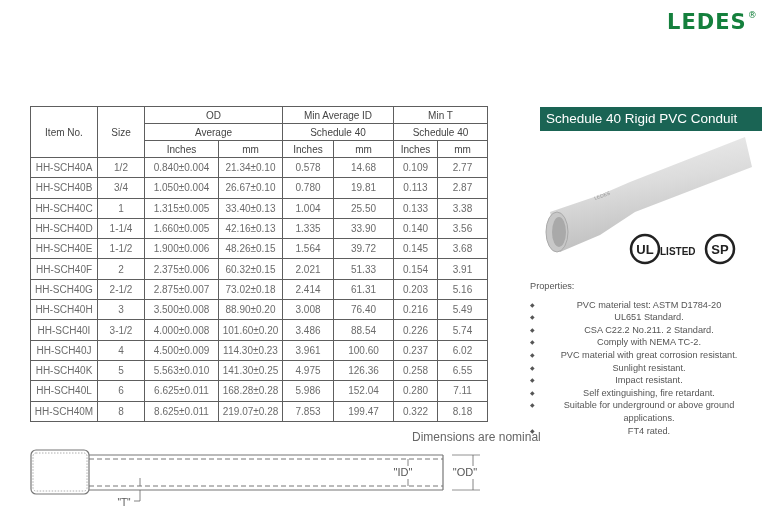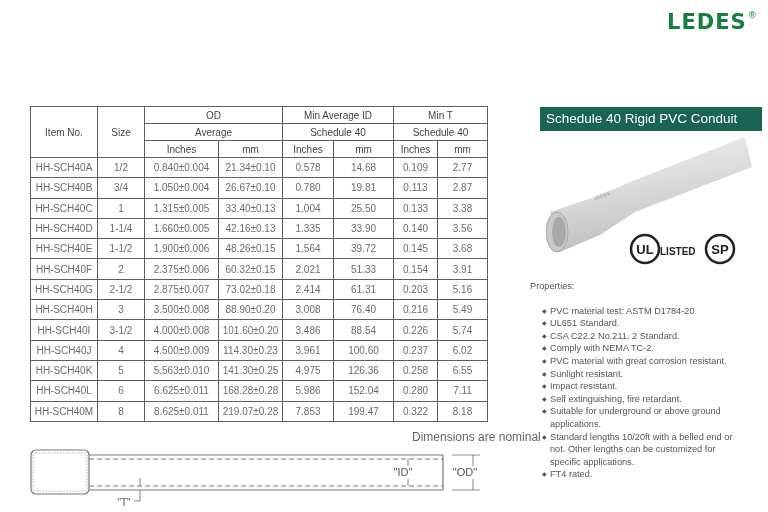--- a/index.html
+++ b/index.html
@@ -33,21 +33,21 @@
 
   .banner {
     position:absolute; left:540px; top:107px; width:222px; height:24px; background:#1a6454;
     color:#fff; font-size:13.5px; line-height:24px; padding-left:6px; box-sizing:border-box;
   }
   .photo { position:absolute; left:540px; top:132px; }
   .certs { position:absolute; left:628px; top:232px; }
 
   .props { position:absolute; left:530px; top:280px; font-size:9.2px; color:#555; line-height:12.6px; width:230px; }
   .props .title { color:#555; margin-bottom:6px; }
-  .props ul { list-style:none; margin:12px; padding:0; }
+  .props ul { list-style:none; margin:0; padding:0;text-align:center; }
   .props li { position:relative; padding-left:8px; }
   .props li .b { position:absolute; left:0; top:0; }
 </style>
 </head>
 <body>
 
 <div class="logo"><span>LEDES</span><sup>®</sup></div>
 
 <table class="spec">
   <thead>
@@ -273,16 +273,15 @@
   <ul id="props-list">
       <li><span class="b" style="font-size: 6px;">◆</span><span>PVC material test: ASTM D1784-20</span></li>
       <li><span class="b" style="font-size: 6px;">◆</span><span>UL651 Standard.</span></li>
       <li><span class="b" style="font-size: 6px;">◆</span><span>CSA C22.2 No.211. 2 Standard.</span></li>
       <li><span class="b" style="font-size: 6px;">◆</span><span>Comply with NEMA TC-2.</span></li>
       <li><span class="b" style="font-size: 6px;">◆</span><span>PVC material with great corrosion resistant.</span></li>
       <li><span class="b" style="font-size: 6px;">◆</span><span>Sunlight resistant.</span></li>
       <li><span class="b" style="font-size: 6px;">◆</span><span>Impact resistant.</span></li>
       <li><span class="b" style="font-size: 6px;">◆</span><span>Self extinguishing, fire retardant.</span></li>
       <li><span class="b" style="font-size: 6px;">◆</span><span>Suitable for underground or above ground applications.</span></li>
-      <li><span class="b" style="font-size: 6px;">◆</span><span>Standard lengths 10/20ft with a belled end or not. Other lengths can  be customized for specific applications.</span></li>
       <li><span class="b" style="font-size: 6px;">◆</span><span>FT4 rated.</span></li>
     </ul>
 </div>
 
 </body></html>

